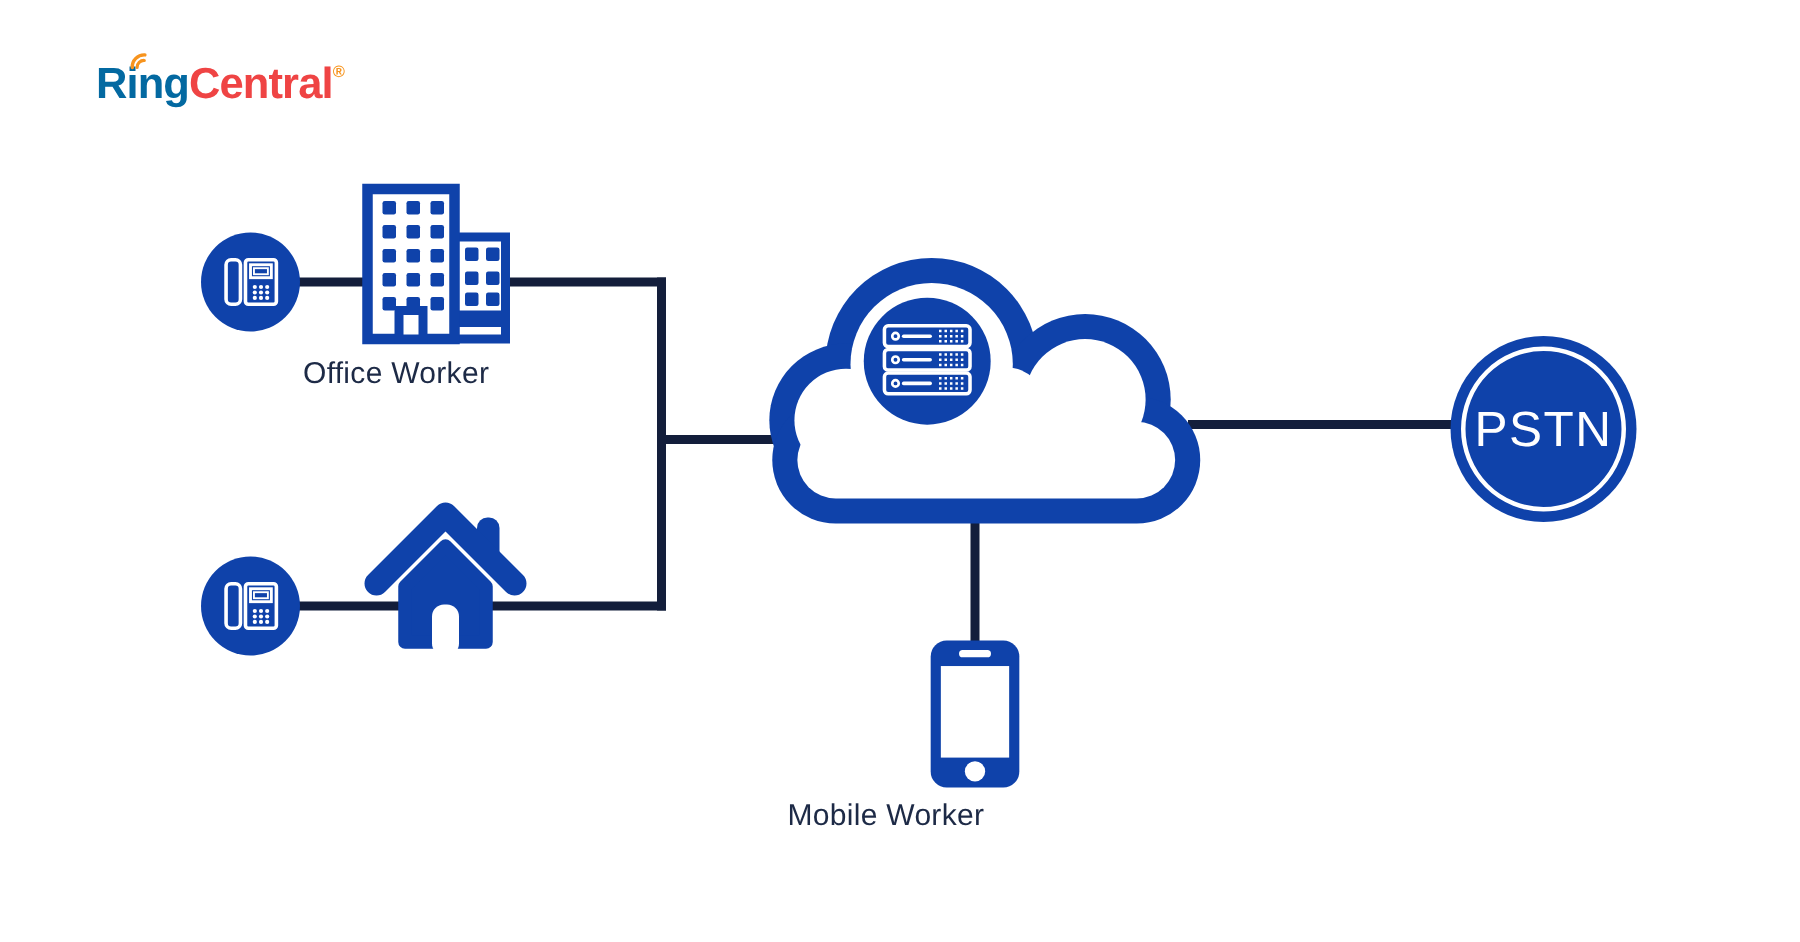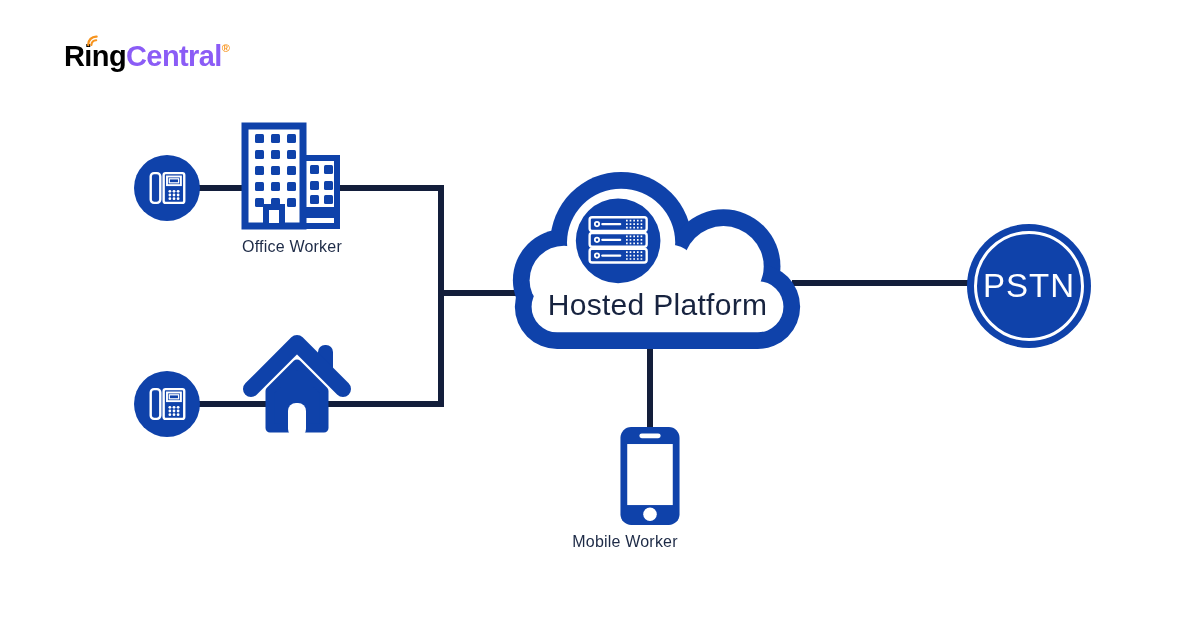--- a/index.html
+++ b/index.html
@@ -4,30 +4,30 @@
 <style>
   html,body { margin:0; padding:0; background:#fff; }
   .canvas {
     position:relative; width:1200px; height:628px; background:#fff;
     font-family:"Liberation Sans", sans-serif; overflow:hidden;
   }
   .line { position:absolute; background:#131E3B; }
   
   .logo { position:absolute; left:64px; top:40px; font-size:29px; font-weight:700;
           letter-spacing:-0.6px; white-space:nowrap; }
-  .logo-ring    { color:#000000;margin-top:44px; }
-  .logo-central { color:#8b5cf6; }
+  .logo-ring    { color:#0369a1;margin-top:44px; }
+  .logo-central { color:#ef4444; }
   .logo-reg     { font-size:11px; color:#F7941E; vertical-align:14px; font-weight:700; }
   .logo-signal  { position:absolute; left:21px; top:-6px; width:14px; height:13px; }
   
   .phone-circle { position:absolute; width:66px; height:66px; border-radius:50%;
                   background:#0F42AA; display:flex; align-items:center; justify-content:center; }
   .icon-abs { position:absolute; }
-  .label { position:absolute; color:#1D2A46; font-size:16px; font-weight:500;
-           text-align:center; letter-spacing:.2px; }
+  .label { position:absolute; color:#1D2A46; font-size:20px; font-weight:500;
+           text-align:left; letter-spacing:.2px; }
   .cloud-wrap { position:absolute; left:505px; top:170px; width:305px; height:182px; }
   .cloud-wrap svg { position:absolute; left:0; top:0; width:305px; height:182px; }
   .cloud-title { position:absolute; left:0; top:118px; width:100%; text-align:center;
                  color:#17233F; font-size:30px; font-weight:500; letter-spacing:.3px; }
   .pstn { position:absolute; left:967px; top:224px; width:124px; height:124px;
           border-radius:50%; background:#0F42AA; display:flex; align-items:center;
           justify-content:center; }
   .pstn-ring { position:absolute; inset:7px; border:3px solid #fff; border-radius:50%; }
   .pstn-text { position:relative; color:#fff; font-size:33px; font-weight:500; letter-spacing:1px; }
 </style>
@@ -167,21 +167,20 @@
         <line x1="123" y1="71" x2="140" y2="71" stroke-width="1.7" stroke-dasharray="1.7 2"></line>
         <line x1="123" y1="74.5" x2="140" y2="74.5" stroke-width="1.7" stroke-dasharray="1.7 2"></line>
         <rect x="86" y="80" width="58" height="14" rx="2.5" stroke-width="2.4"></rect>
         <circle cx="93.5" cy="87" r="2.2" stroke-width="1.8"></circle>
         <line x1="99" y1="87" x2="117" y2="87" stroke-width="2.4" stroke-linecap="round"></line>
         <line x1="123" y1="83.5" x2="140" y2="83.5" stroke-width="1.7" stroke-dasharray="1.7 2"></line>
         <line x1="123" y1="87" x2="140" y2="87" stroke-width="1.7" stroke-dasharray="1.7 2"></line>
         <line x1="123" y1="90.5" x2="140" y2="90.5" stroke-width="1.7" stroke-dasharray="1.7 2"></line>
       </g>
     </svg>
-    <div class="cloud-title">Hosted Platform</div>
   </div>
 
   <div class="pstn">
     <div class="pstn-ring"></div>
     <div class="pstn-text">PSTN</div>
   </div>
 
   <svg class="icon-abs" style="left:619px; top:424px;" width="62" height="104" viewBox="0 0 64 104">
     <rect x="1.5" y="1.5" width="61" height="101" rx="11" fill="#0F42AA"></rect>
     <rect x="21" y="8" width="22" height="5" rx="2.5" fill="#FFFFFF"></rect>

